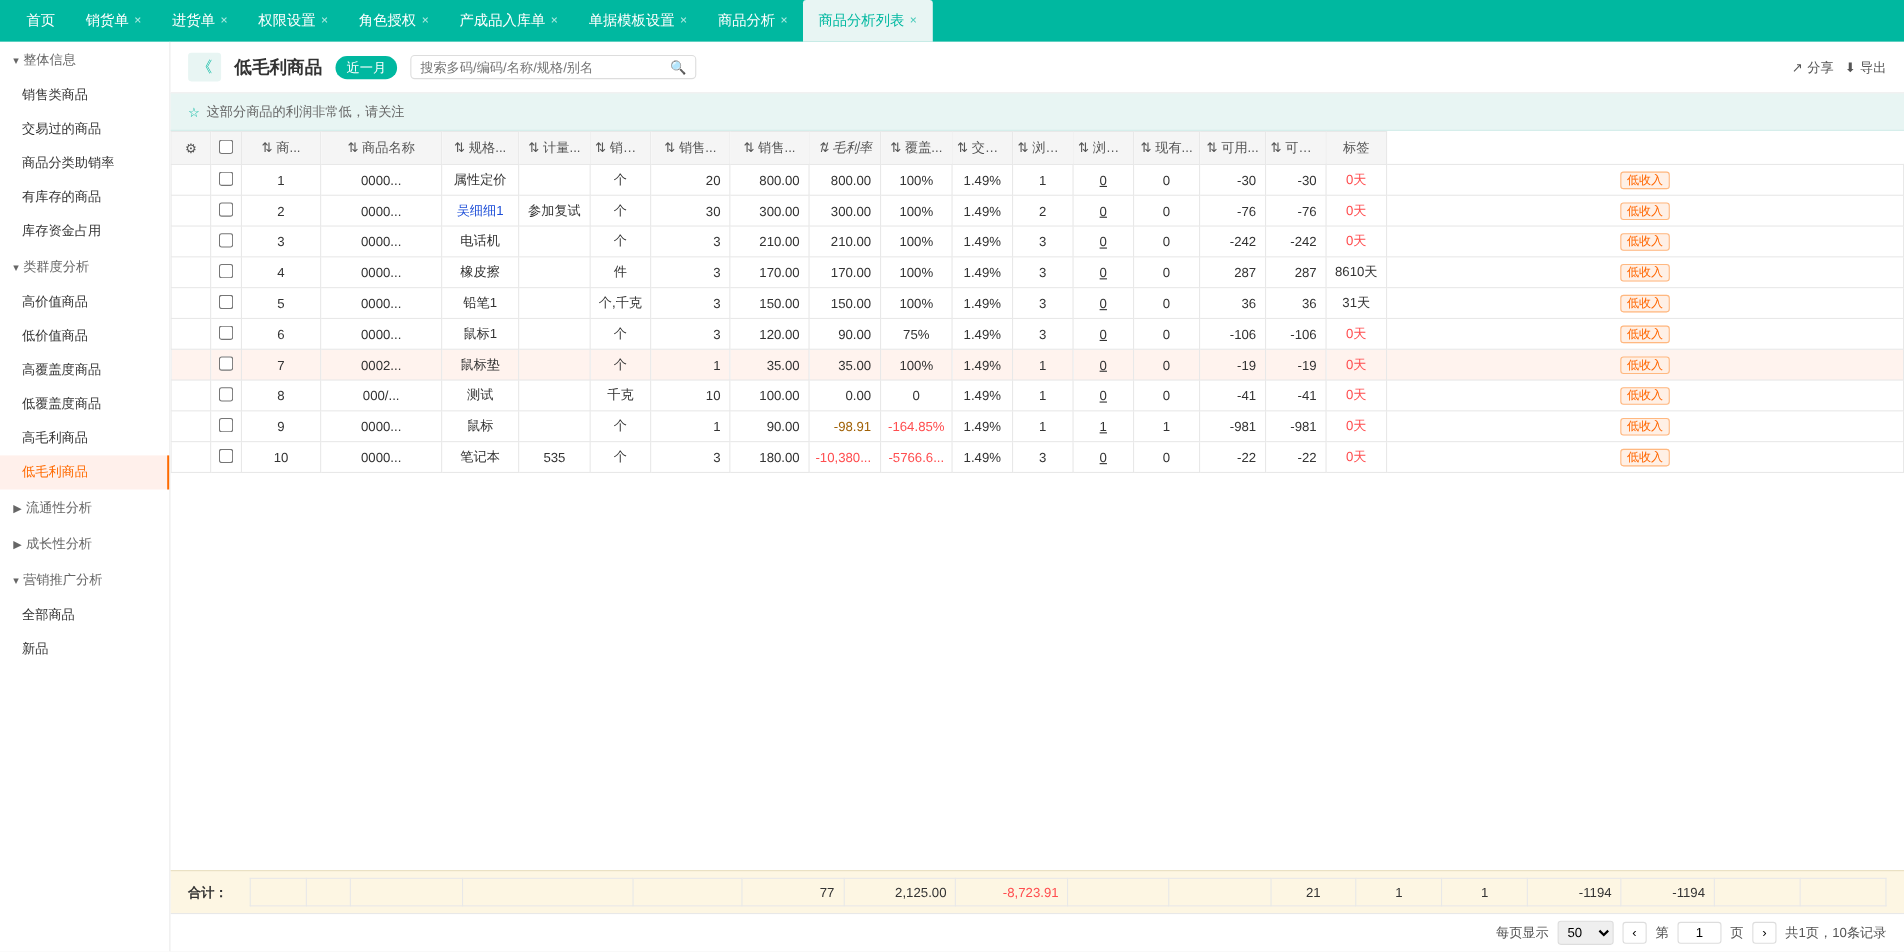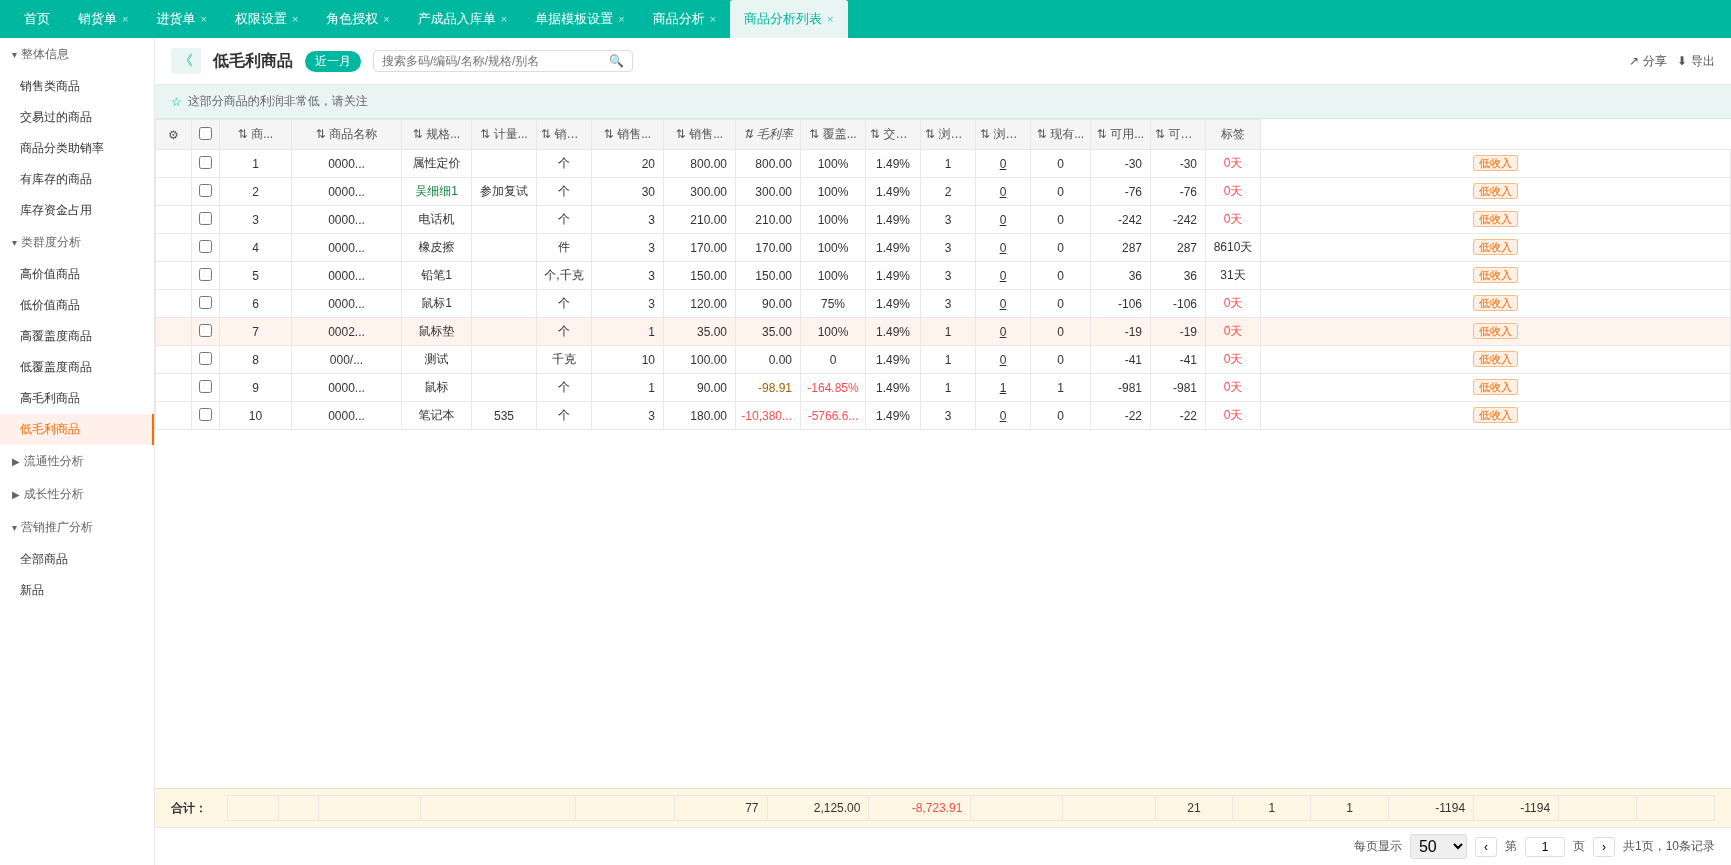--- a/index.html
+++ b/index.html
@@ -51,21 +51,21 @@
     td.num { text-align: right; padding-right: 8px; }
     td.center { text-align: center; }
     .checkbox-col { width: 30px; }
 
     
     .footer-summary { background: #fdf6e3; border-top: 1px solid #e8dfc0; padding: 6px 16px; display: flex; align-items: center; min-height: 36px; }
     .summary-label { font-weight: bold; color: #333; margin-right: 20px; }
 
     
     .pagination { background: #fff; border-top: 1px solid #e8e8e8; display: flex; align-items: center; justify-content: flex-end; padding: 6px 16px; gap: 8px; font-size: 12px; color: #555; }
-    .pagination select { border: 1px solid #ddd; padding: 2px 4px; font-size: 16px; border-radius: 3px; }
+    .pagination select { border: 1px solid #ddd; padding: 2px 4px; font-size: 12px; border-radius: 3px; }
     .pagination input { border: 1px solid #ddd; width: 40px; text-align: center; font-size: 12px; padding: 2px; border-radius: 3px; }
     .page-btn { border: 1px solid #ddd; background: #fff; padding: 2px 8px; cursor: pointer; border-radius: 3px; font-size: 12px; }
     .col-check { width: 28px; }
     .col-code { width: 72px; }
     .col-name { width: 110px; }
     .col-spec { width: 70px; }
     .col-unit { width: 65px; }
     .col-sales-qty { width: 55px; }
     .col-sales-price { width: 72px; }
     .col-sales-amt { width: 72px; }
@@ -240,21 +240,21 @@
       <td class="num">-30</td>
       <td class="num">-30</td>
       <td class="center" style="color:#ff4d4f">0天</td>
       <td class="center"><span class="tag-orange">低收入</span></td>
     </tr>
             <tr>
       <td class="center"></td>
       <td class="center checkbox-col"><input type="checkbox" style=""></td>
       <td class="center">2</td>
       <td class="center">0000...</td>
-      <td style="color:#15803d;cursor:pointer;">吴细细1</td>
+      <td style="color:#1d4ed8;cursor:pointer;">吴细细1</td>
       <td class="center">参加复试</td>
       <td class="center">个</td>
       <td class="num">30</td>
       <td class="num">300.00</td>
       <td class="num" style="">300.00</td>
       <td class="center" style="">100%</td>
       <td class="center">1.49%</td>
       <td class="center">2</td>
       <td class="center"><span class="underline-link">0</span></td>
       <td class="center">0</td>

